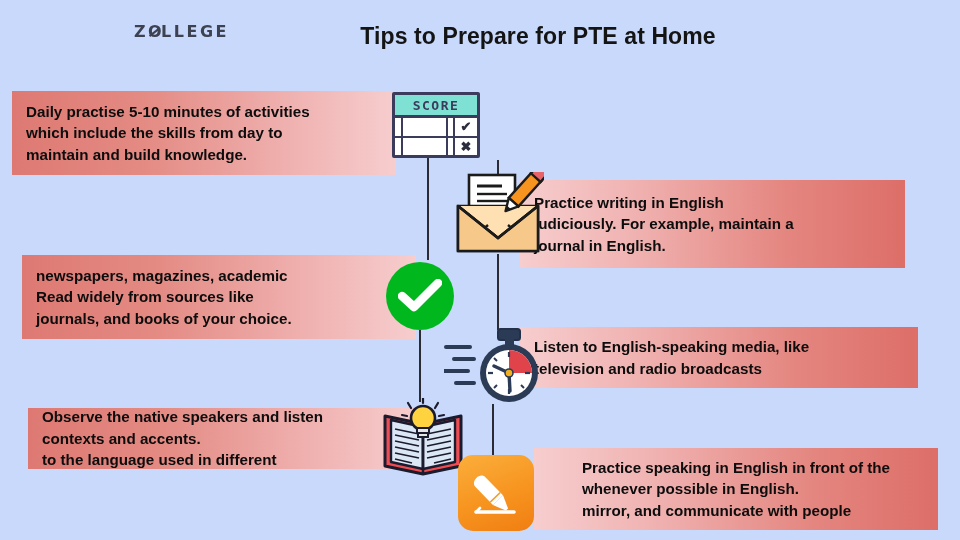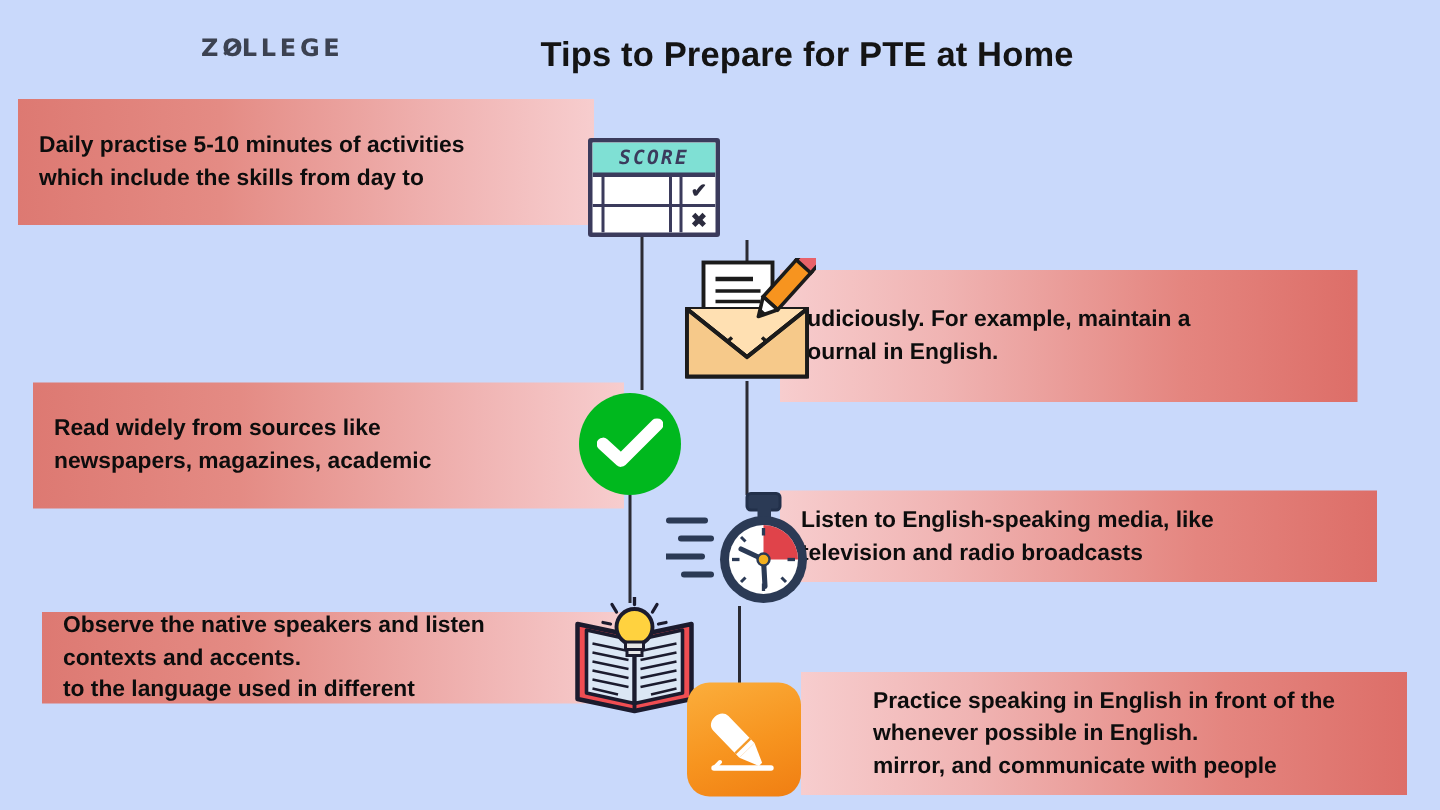--- a/index.html
+++ b/index.html
@@ -86,21 +86,21 @@
     line-height: 1.42;
   }
   .tip-box.left {
     background: linear-gradient(to right, #dd7972 0%, #e48b84 35%, #f0b4b3 75%, #f7cdce 100%);
   }
   .tip-box.right {
     background: linear-gradient(to right, #f7cdce 0%, #f0b4b3 28%, #e4857f 70%, #dd6e68 100%);
   }
   .tip-box .txt { display: block; }
 
-  #box1 { left: 12px;  top: 66px;  width: 384px; height: 84px; }
+  #box1 { left: 12px;  top: 91px;  width: 384px; height: 84px; }
   #box2 { left: 520px; top: 180px; width: 385px; height: 88px; }
   #box3 { left: 22px;  top: 255px; width: 394px; height: 84px; }
   #box4 { left: 520px; top: 327px; width: 398px; height: 61px; }
   #box5 { left: 28px;  top: 408px; width: 389px; height: 61px; }
   #box6 { left: 534px; top: 448px; width: 404px; height: 82px; justify-content: center; }
 
   
   .icon-wrap { position: absolute; }
 
   
@@ -119,21 +119,20 @@
     background: #7fe0d4;
     border-bottom: 3.5px solid #3b3b5c;
     display: flex;
     align-items: center;
     justify-content: center;
     font-family: "DejaVu Sans Mono", monospace;
     font-size: 13px;
     font-weight: bold;
     letter-spacing: 1.5px;
     color: #3b3b5c;
-    font-style: italic;
   }
   .scorecard .sc-body { flex: 1; display: flex; flex-direction: column; }
   .scorecard .sc-row {
     flex: 1; display: flex; align-items: stretch;
     border-bottom: 2.5px solid #3b3b5c;
   }
   .scorecard .sc-row:last-child { border-bottom: none; }
   .scorecard .sc-c1 { width: 8px;  border-right: 2.5px solid #3b3b5c; }
   .scorecard .sc-c2 { flex: 1;     border-right: 2.5px solid #3b3b5c; }
   .scorecard .sc-c3 { width: 7px;  border-right: 2.5px solid #3b3b5c; }
@@ -186,20 +185,21 @@
   <div class="connector" style="left:427px; top:158px; height:102px;"></div>
   <div class="connector" style="left:497px; top:160px; height:14px;"></div>
   <div class="connector" style="left:497px; top:254px; height:76px;"></div>
   <div class="connector" style="left:419px; top:330px; height:72px;"></div>
   <div class="connector" style="left:492px; top:404px; height:52px;"></div>
 
   <div class="tip-box left" id="box1">
     <div class="txt">
       <div>Daily practise 5-10 minutes of activities</div>
       <div>which include the skills from day to</div>
+      <div>maintain and build knowledge.</div>
     </div>
   </div>
 
   <div class="icon-wrap" id="icon-score">
     <div class="scorecard">
       <div class="sc-head">SCORE</div>
       <div class="sc-body">
         <div class="sc-row">
           <div class="sc-c1"></div>
           <div class="sc-c2"></div>
@@ -211,20 +211,21 @@
           <div class="sc-c2"></div>
           <div class="sc-c3"></div>
           <div class="sc-c4">✖</div>
         </div>
       </div>
     </div>
   </div>
 
   <div class="tip-box right" id="box2">
     <div class="txt">
+      <div>Practice writing in English</div>
       <div>judiciously. For example, maintain a</div>
       <div>journal in English.</div>
     </div>
   </div>
 
   <div class="icon-wrap" id="icon-envelope">
     <svg width="92" height="84" viewBox="0 0 92 84">
 
       <rect x="17" y="3" width="46" height="42" fill="#ffffff" stroke="#1b1b1b" stroke-width="2.6"></rect>
       <line x1="25" y1="14" x2="50" y2="14" stroke="#1b1b1b" stroke-width="3"></line>
@@ -242,22 +243,23 @@
         <rect x="59" y="-2" width="13" height="34" fill="#f7941f" stroke="#1b1b1b" stroke-width="2.4"></rect>
         <rect x="59" y="-12" width="13" height="11" fill="#e8626a" stroke="#1b1b1b" stroke-width="2.4"></rect>
         <path d="M59 32 L65.5 44 L72 32 Z" fill="#ffffff" stroke="#1b1b1b" stroke-width="2.4" stroke-linejoin="round"></path>
         <path d="M62 39 L65.5 44 L69 39 Z" fill="#1b1b1b"></path>
       </g>
     </svg>
   </div>
 
   <div class="tip-box left" id="box3">
     <div class="txt">
+      <div>newspapers, magazines, academic</div>
       <div>Read widely from sources like</div>
-      <div>newspapers, magazines, academic</div>
+      <div>journals, and books of your choice.</div>
     </div>
   </div>
 
   <div class="icon-wrap" id="icon-check">
     <div class="check-circle">
       <svg width="44" height="34" viewBox="0 0 44 34">
         <path d="M4 17 L16 28 L40 4" fill="none" stroke="#ffffff" stroke-width="8.5" stroke-linecap="round" stroke-linejoin="round"></path>
       </svg>
     </div>
   </div>

